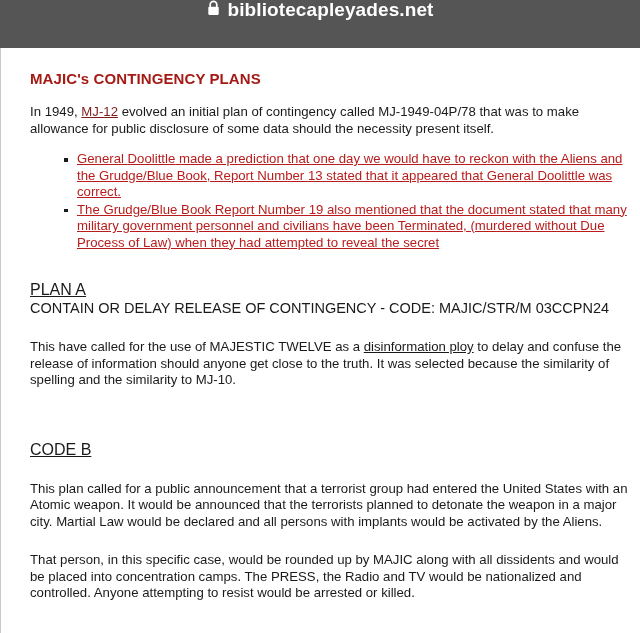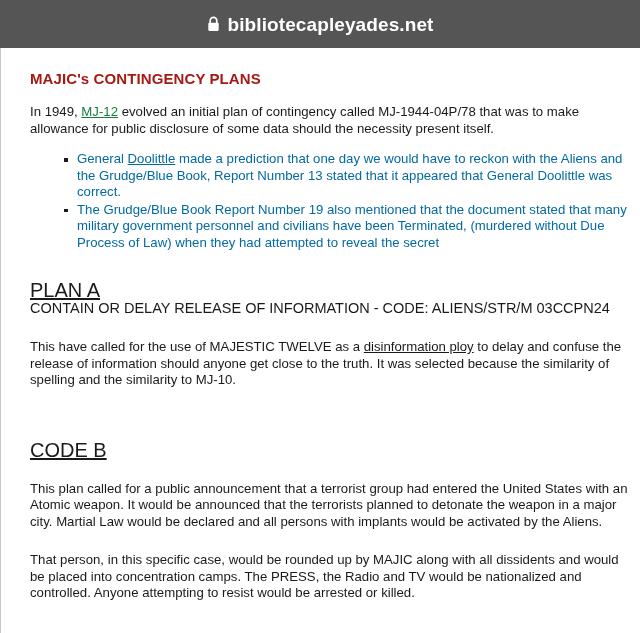--- a/index.html
+++ b/index.html
@@ -12,21 +12,20 @@
     background: #ffffff;
     font-family: "Liberation Sans", sans-serif;
     overflow: hidden;
   }
 
   
   .browser-bar {
     height: 48px;
     background: #555555;
     display: flex;
-    align-items: center;
     justify-content: center;
     gap: 8px;
     box-sizing: border-box;
   }
   .lock-icon {
     display: inline-block;
     width: 13px;
     height: 16px;
     position: relative;
     flex: none;
@@ -66,51 +65,52 @@
 
   p.body-text {
     font-size: 13.2px;
     line-height: 16.5px;
     color: #1a1a1a;
     margin: 0 0 14px 0;
     max-width: 600px;
   }
 
   a.doclink {
-    color: #15803d;
+    color: #7f1d1d;
     text-decoration: underline;
   }
   .u { text-decoration: underline; }
 
   ul.bullets {
     margin: 6px 0 16px 0;
     padding-left: 47px;
     list-style: none;
   }
   ul.bullets li {
     font-size: 13.2px;
     line-height: 16.5px;
-    color: #0369a1;
+    color: #b91c1c;
     margin: 0 0 1px 0;
     position: relative;
     max-width: 570px;
+    text-decoration: underline;
   }
   ul.bullets li::before {
     content: "";
     position: absolute;
     left: -13px;
     top: 7px;
     width: 3.5px;
     height: 3.5px;
     background: #1a1a1a;
   }
 
   .plan-block { margin: 0 0 8px 0; }
   .plan-label {
-    font-size: 20px;
+    font-size: 16px;
     line-height: 18px;
     color: #1a1a1a;
     text-decoration: underline;
     margin: 0;
   }
   .plan-heading {
     font-size: 14.5px;
     line-height: 18px;
     color: #1a1a1a;
     margin: 0;
@@ -131,32 +131,32 @@
     </svg>
   </span>
   <span class="url-text">bibliotecapleyades.net</span>
 </div>
 
 <div class="page">
   <div class="content">
 
     <div class="doc-title">MAJIC's CONTINGENCY PLANS</div>
 
-    <p class="body-text"><span>In 1949, </span><a class="doclink" href="#">MJ-12</a><span> evolved an initial plan of contingency called MJ-1944-04P/78 that was to make allowance for public disclosure of some data should the necessity present itself.</span></p>
+    <p class="body-text"><span>In 1949, </span><a class="doclink" href="#">MJ-12</a><span> evolved an initial plan of contingency called MJ-1949-04P/78 that was to make allowance for public disclosure of some data should the necessity present itself.</span></p>
 
     <ul class="bullets">
       <li><span>General </span><span class="u">Doolittle</span><span> made a prediction that one day we would have to reckon with the Aliens and the Grudge/Blue Book, Report Number 13 stated that it appeared that General Doolittle was correct.</span></li>
       <li><span>The Grudge/Blue Book Report Number 19 also mentioned that the document stated that many military government personnel and civilians have been Terminated, (murdered without Due Process of Law) when they had attempted to reveal the secret</span></li>
     </ul>
 
     <div class="spacer-a"></div>
 
     <div class="plan-block">
       <div class="plan-label">PLAN A</div>
-      <div class="plan-heading">CONTAIN OR DELAY RELEASE OF INFORMATION - CODE: ALIENS/STR/M 03CCPN24</div>
+      <div class="plan-heading">CONTAIN OR DELAY RELEASE OF CONTINGENCY - CODE: MAJIC/STR/M 03CCPN24</div>
     </div>
 
     <div class="spacer-c"></div>
 
     <p class="body-text"><span>This have called for the use of MAJESTIC TWELVE as a </span><span class="u">disinformation ploy</span><span> to delay and confuse the release of information should anyone get close to the truth. It was selected because the similarity of spelling and the similarity to MJ-10.</span></p>
 
     <div style="height:8px"></div>
 
 
     <div class="spacer-b"></div>

